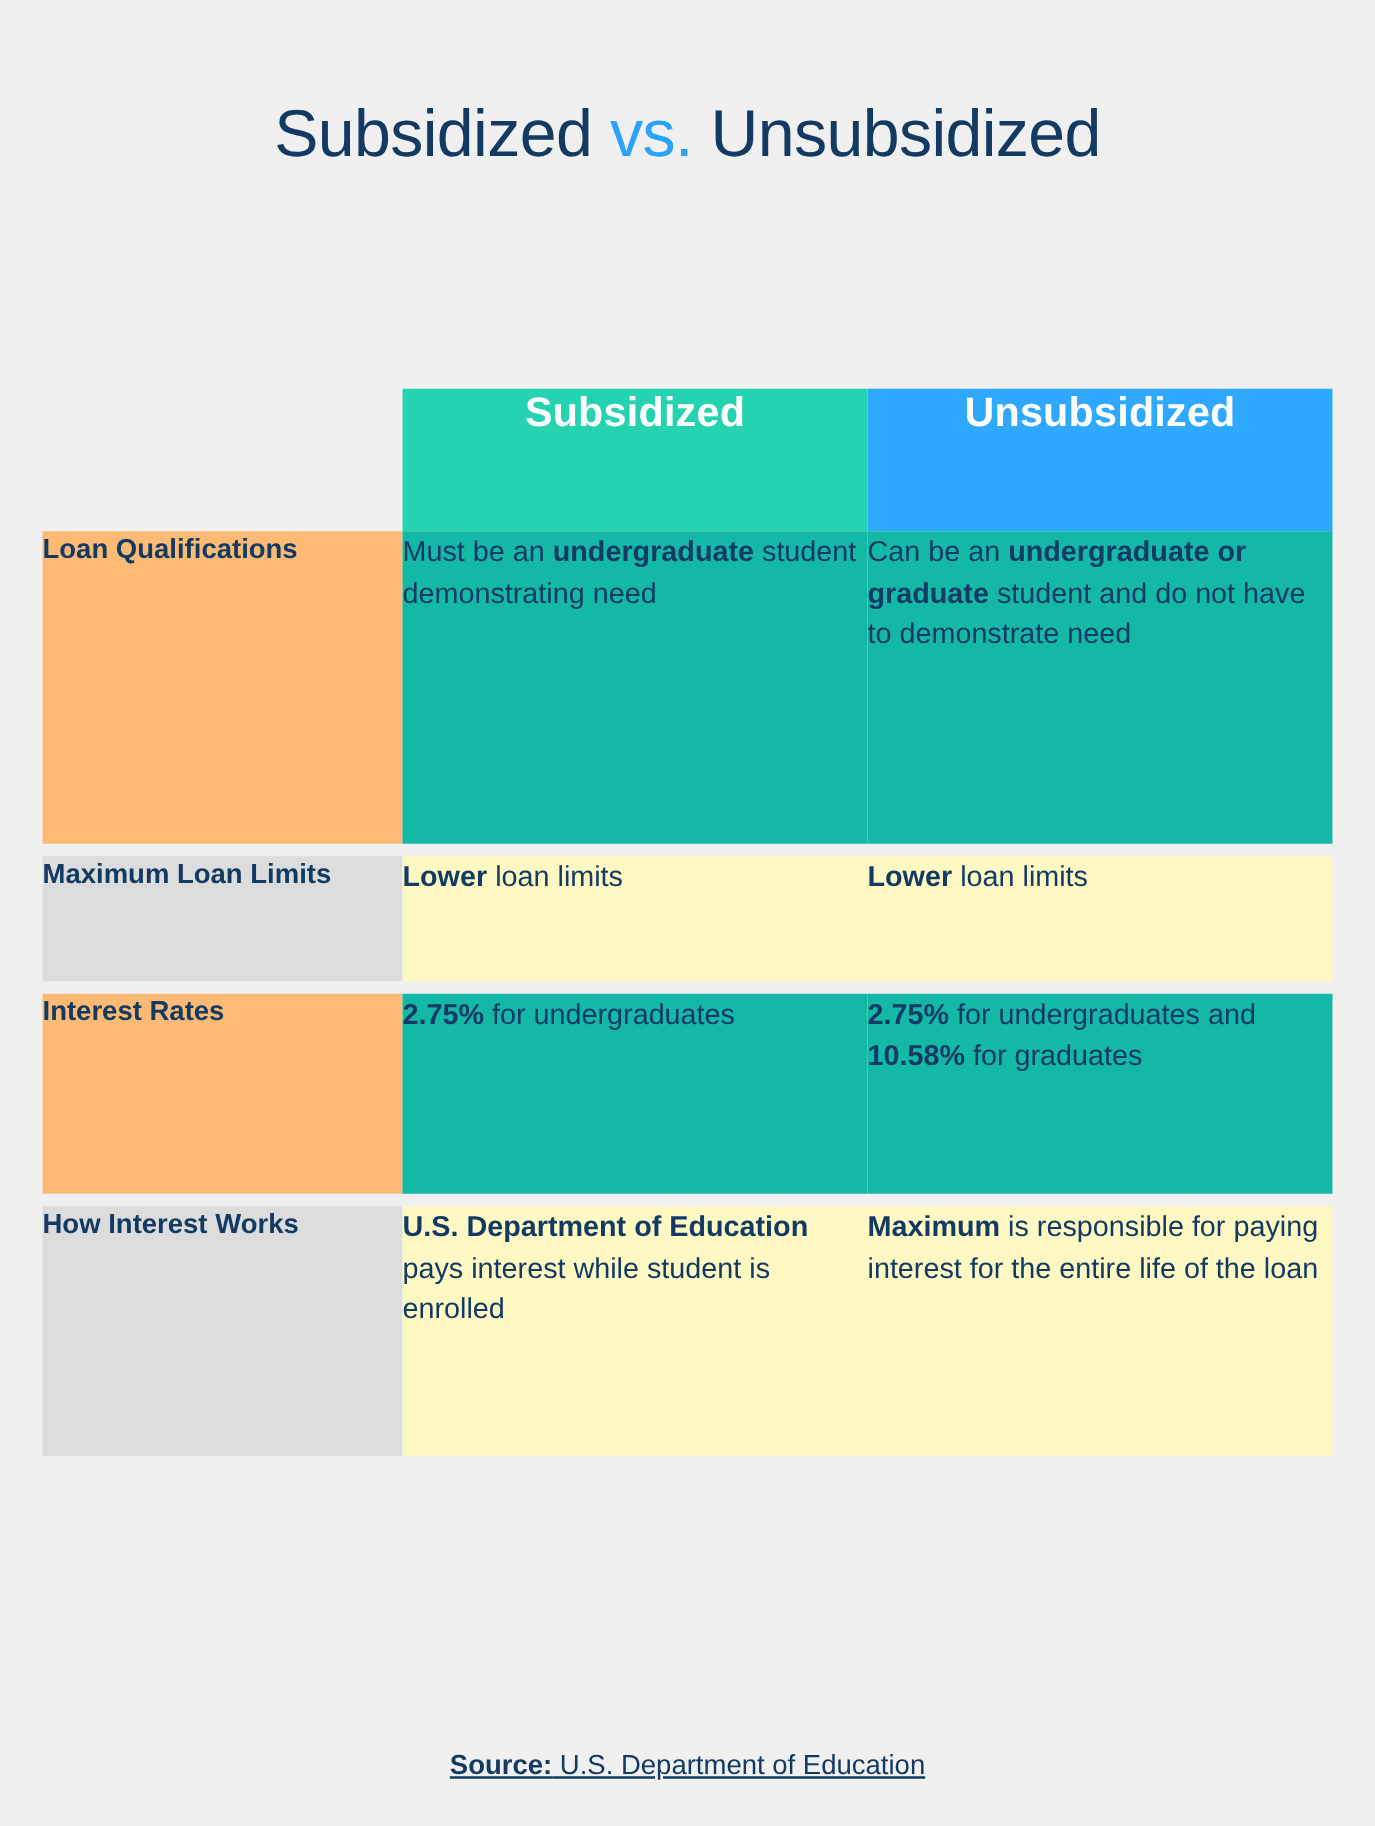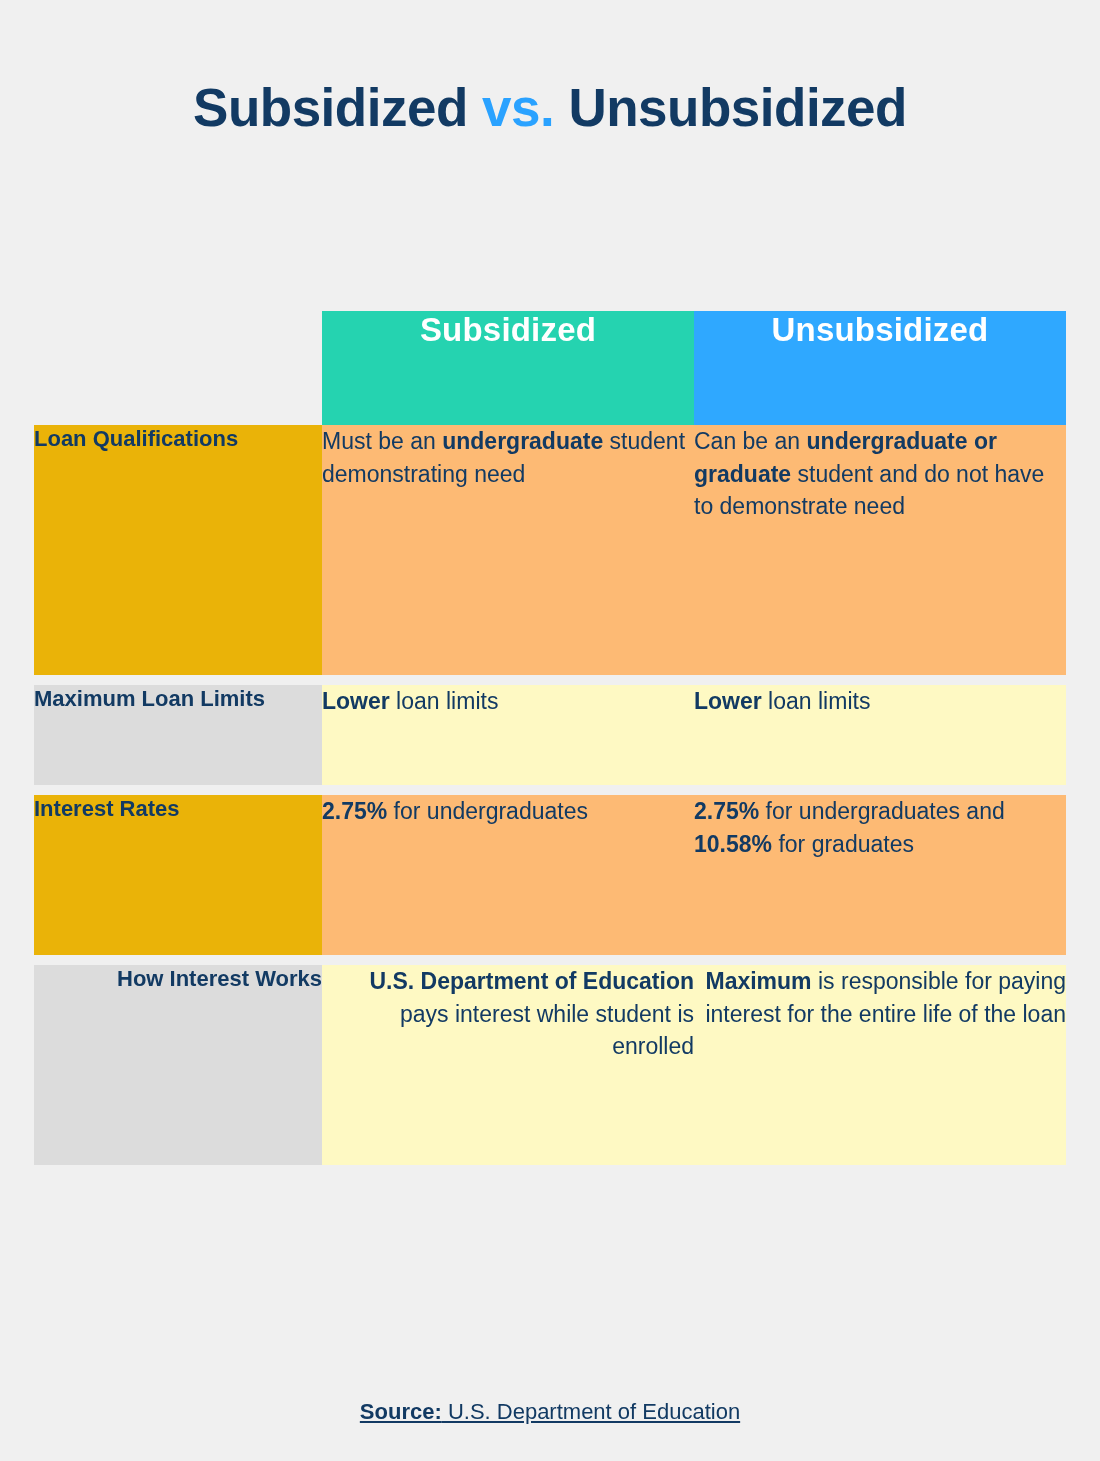--- a/index.html
+++ b/index.html
@@ -22,21 +22,21 @@
   }
 
   
   .title-wrap {
     padding-top: 78px;
     text-align: center;
   }
   .title {
     font-size: 53px;
     line-height: 1.12;
-    font-weight: bold;
+    font-weight: normal;
     letter-spacing: -0.5px;
     color: #123a63;
     margin: 0 auto;
     max-width: 840px;
   }
   .title .vs {
     color: #2aa2ff;
   }
 
   
@@ -69,51 +69,51 @@
     color: #ffffff;
     font-size: 33px;
     font-weight: bold;
     letter-spacing: 0.2px;
   }
   .hdr-sub { background: #25d3b0; }
   .hdr-unsub { background: #2fa8ff; }
 
   
   .lbl {
-    background: #eab308;
+    background: #fdba74;
     font-size: 22px;
     font-weight: bold;
     line-height: 1.3;
     color: #123a63;
     padding: 56px 0 20px 28px;
   }
   .lbl.alt { background: #dcdcdc; }
 
   
   .cell {
     font-size: 23px;
     line-height: 1.42;
     color: #123a63;
     padding: 50px 34px 26px 28px;
-    background: #fdba74;
+    background: #14b8a6;
   }
   .cell.alt { background: #fef9c3; }
   .cell b, .cell strong { font-weight: bold; }
 
   .row-sep td {
     height: 10px;
     padding: 0;
     background: transparent;
   }
 
   
   .r1 .lbl, .r1 .cell { height: 250px; }
   .r2 .lbl, .r2 .cell { height: 100px; }
   .r3 .lbl, .r3 .cell { height: 160px; }
-  .r4 .lbl, .r4 .cell { height: 200px; text-align: right; }
+  .r4 .lbl, .r4 .cell { height: 200px; }
 
   
   .source {
     position: absolute;
     left: 0;
     right: 0;
     bottom: 36px;
     text-align: center;
     font-size: 22px;
     color: #123a63;

